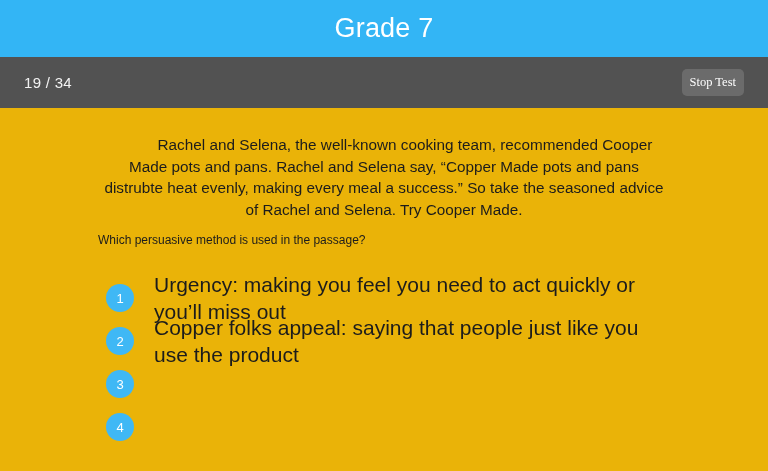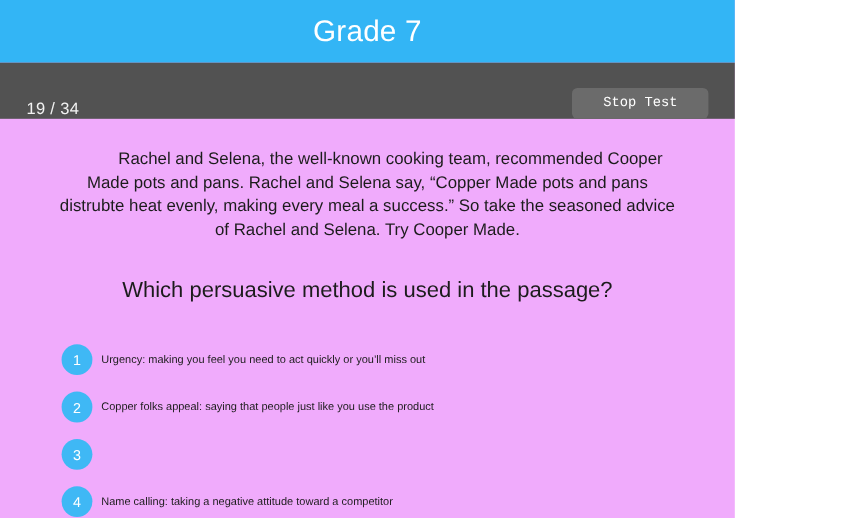--- a/index.html
+++ b/index.html
@@ -8,23 +8,23 @@
   }
   body {
     width: 768px;
     height: 471px;
     background: #ffffff;
     font-family: "Liberation Sans", sans-serif;
     overflow: hidden;
   }
   .app {
     position: relative;
-    width: 668px;
+    width: 768px;
     height: 471px;
-    background: #f0abfc;
+    background: #eab308;
   }
 
   
   .titlebar {
     height: 57px;
     background: #33b5f5;
     display: flex;
     align-items: center;
     justify-content: center;
   }
@@ -34,63 +34,62 @@
     font-weight: 400;
     letter-spacing: 0.2px;
     line-height: 1;
   }
 
   
   .statusbar {
     height: 51px;
     background: #525252;
     display: flex;
-    align-items: flex-end;
+    align-items: center;
     justify-content: space-between;
     padding: 0 24px;
     box-sizing: border-box;
   }
   .progress-counter {
     color: #f2f2f2;
     font-size: 15px;
     font-weight: 400;
     letter-spacing: 0.3px;
   }
   .stop-test-button {
     background: #6b6b6b;
     color: #ffffff;
     font-size: 12.5px;
-    font-family: Liberation Mono, monospace;
+    font-family: Liberation Serif, serif;
     border: none;
     border-radius: 5px;
-    padding: 7px 28px;
+    padding: 7px 8px;
     cursor: pointer;
     line-height: 1.1;
   }
 
   
   .content {
     padding: 26px 0 0 0;
   }
   .passage {
     margin: 0 auto;
     width: 572px;
     font-size: 15.3px;
     line-height: 1.42;
     color: #1c1c1c;
     text-indent: 42px;
     text-align: center;
   }
   .question {
-    margin: 29px auto 0 auto;
+    margin: 11px auto 0 auto;
     width: 572px;
-    font-size: 20px;
+    font-size: 12px;
     line-height: 1.4;
     color: #1c1c1c;
-    text-align: center;
   }
 
   
   .options {
     margin: 28px auto 0 auto;
     width: 572px;
     padding-left: 8px;
     box-sizing: border-box;
   }
   .option-row {
@@ -106,22 +105,22 @@
     border-radius: 50%;
     background: #3fb8f5;
     color: #ffffff;
     font-size: 13px;
     display: flex;
     align-items: center;
     justify-content: center;
     line-height: 1;
   }
   .option-label {
-    margin-left: 8px;
-    font-size: 10px;
+    margin-left: 20px;
+    font-size: 21px;
     color: #1c1c1c;
     line-height: 1.3;
   }
 </style>
 </head>
 <body>
 
 <div class="app">
 
   <div class="titlebar">
@@ -150,18 +149,17 @@
         <div class="option-bullet">2</div>
         <div class="option-label">Copper folks appeal: saying that people just like you use the product</div>
       </div>
 
       <div class="option-row">
         <div class="option-bullet">3</div>
       </div>
 
       <div class="option-row">
         <div class="option-bullet">4</div>
-        <div class="option-label">Name calling: taking a negative attitude toward a competitor</div>
       </div>
 
     </div>
   </div>
 </div>
 
 </body></html>

